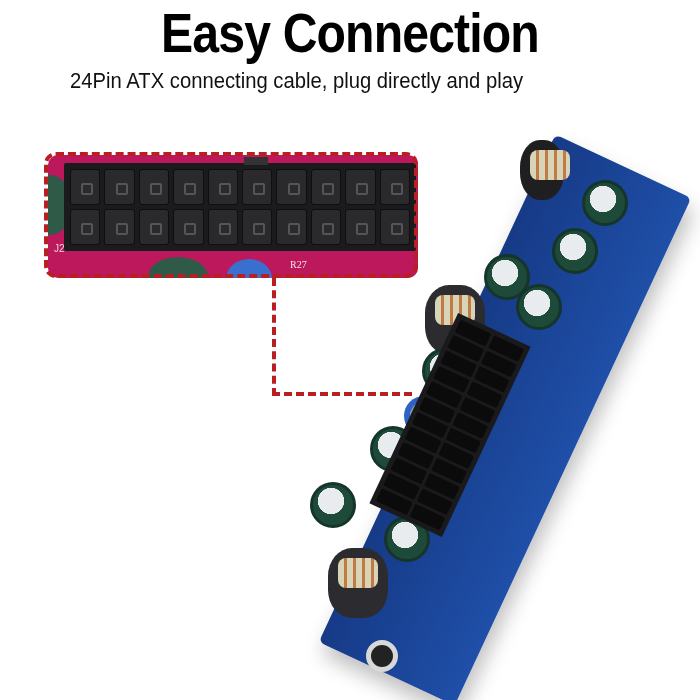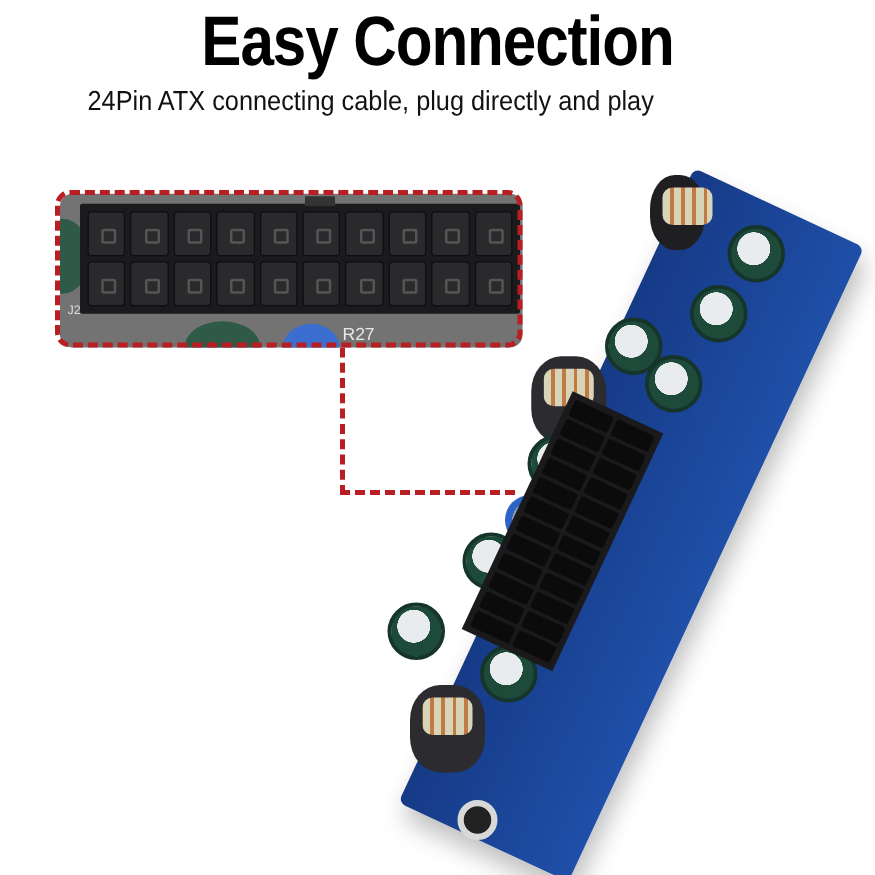--- a/index.html
+++ b/index.html
@@ -1,29 +1,29 @@
 <!DOCTYPE html>
 <html><head>
 <meta charset="utf-8">
 <style>
   html,body{margin:0;padding:0;background:#fff;}
   body{width:700px;height:700px;position:relative;overflow:hidden;font-family:"Liberation Sans",sans-serif;}
   .title{position:absolute;left:0;top:2px;width:700px;text-align:center;font-family:"Liberation Sans",sans-serif;font-weight:bold;font-size:56px;letter-spacing:-1px;color:#000;transform:scaleX(0.86);transform-origin:50% 50%;line-height:62px;}
   .subtitle{position:absolute;left:70px;top:68px;font-family:"Liberation Sans",sans-serif;font-size:22px;color:#111;transform:scaleX(0.92);transform-origin:0 50%;white-space:nowrap;}
   
-  .inset{position:absolute;left:48px;top:155px;width:370px;height:123px;border-radius:10px;overflow:hidden;background:#737373;}
+  .inset{position:absolute;left:48px;top:155px;width:370px;height:123px;border-radius:10px;overflow:hidden;background:#be185d;}
   .inset-frame{position:absolute;left:44px;top:152px;width:374px;height:126px;border:4px dashed #b91f22;border-radius:12px;box-sizing:border-box;pointer-events:none;}
   .callout-v{position:absolute;left:272px;top:278px;width:0;height:118px;border-left:4px dashed #b91f22;}
   .callout-h{position:absolute;left:272px;top:392px;width:140px;height:0;border-top:4px dashed #b91f22;}
   .conn{position:absolute;left:16px;top:8px;width:352px;height:88px;background:#1b1b1d;border-radius:2px;display:grid;grid-template-columns:repeat(10,1fr);grid-template-rows:1fr 1fr;gap:4px;padding:6px;box-sizing:border-box;}
   .pin{background:#2a2a2c;border:1px solid #0e0e10;border-radius:3px;position:relative;}
   .pin::after{content:"";position:absolute;left:50%;top:50%;width:8px;height:8px;margin:-4px 0 0 -4px;border:2px solid #555;border-radius:2px;}
   .latch{position:absolute;left:196px;top:2px;width:24px;height:8px;background:#333;}
   .inset-label{position:absolute;left:6px;top:88px;color:#ddd;font-size:10px;}
-  .r27{position:absolute;left:226px;top:104px;color:#e8e8e8;font-size:14px;}
+  .r27{position:absolute;left:242px;top:104px;color:#e8e8e8;font-size:10px;font-family:Liberation Serif, serif;}
   .cap-small{position:absolute;border-radius:50%;}
   
   .board{position:absolute;left:430px;top:140px;width:150px;height:560px;background:linear-gradient(90deg,#163a86,#1f4fa8);transform:rotate(25deg);transform-origin:50% 50%;border-radius:6px;box-shadow:8px 10px 20px rgba(0,0,0,0.25);}
   .bigconn{position:absolute;left:410px;top:320px;width:80px;height:210px;background:#1a1a1c;transform:rotate(25deg);display:grid;grid-template-columns:1fr 1fr;grid-template-rows:repeat(12,1fr);gap:3px;padding:5px;box-sizing:border-box;}
   .bigconn div{background:#0b0b0c;border-radius:2px;}
   .cap{position:absolute;width:46px;height:46px;border-radius:50%;background:radial-gradient(circle at 45% 40%,#e9ecef 0 40%,#1e4a3a 41% 100%);border:3px solid #15352a;box-sizing:border-box;}
   .capblue{position:absolute;width:40px;height:40px;border-radius:50%;background:radial-gradient(circle,#8a9aa8 0 50%,#2d63c7 51%);}
   .inductor{position:absolute;width:60px;height:70px;border-radius:40%;background:#2c2c30;}
   .inductor::before{content:"";position:absolute;left:10px;top:10px;width:40px;height:30px;border-radius:8px;background:repeating-linear-gradient(90deg,#d7d4b8 0 6px,#c27a44 6px 9px);}
   .mounthole{position:absolute;width:22px;height:22px;border-radius:50%;background:#222;border:5px solid #d8d8d8;}

